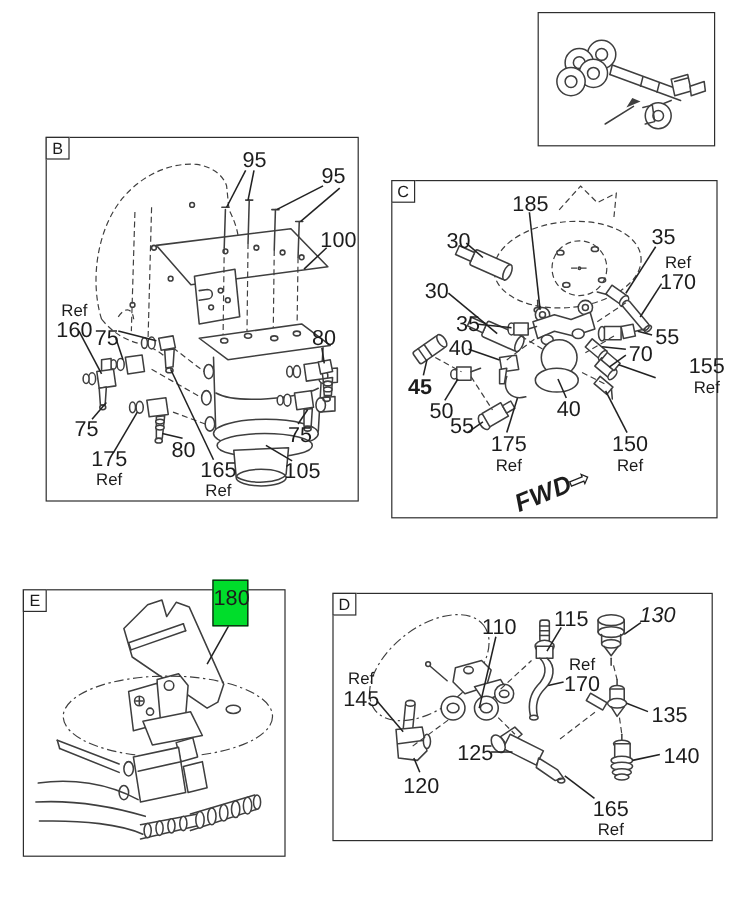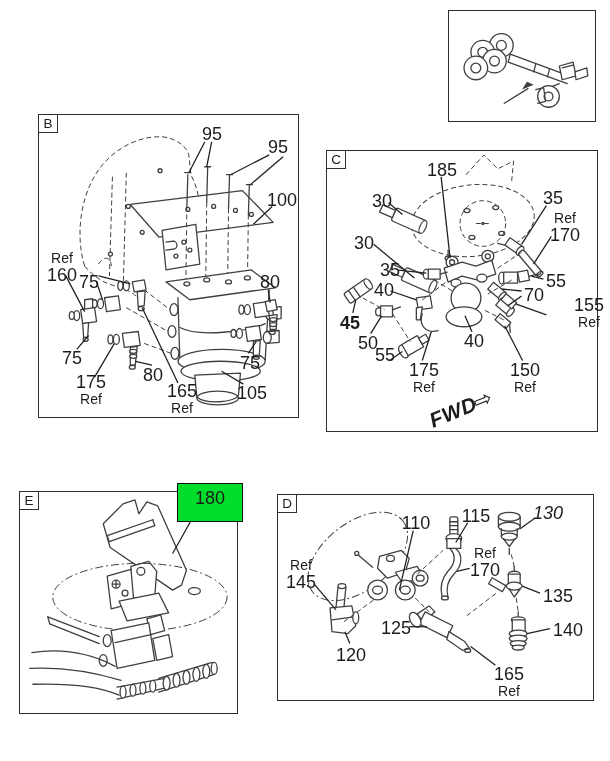--- a/index.html
+++ b/index.html
@@ -16,21 +16,21 @@
   svg .dd{fill:none;stroke:var(--line);stroke-width:1;stroke-dasharray:8 3 2 3;}
   svg .ld{fill:none;stroke:#222;stroke-width:1.3;}
   svg .fa{fill:var(--line);stroke:none;}
   .co{position:absolute;transform:translate(-50%,-50%);font-size:18px;line-height:1.05;
       color:var(--text);text-align:center;white-space:nowrap;z-index:3;}
   .co span{display:block;}
   .co .ref{font-size:14px;}
   .fwd{position:absolute;transform:translate(-50%,-50%) rotate(-22deg);font-weight:bold;
        font-style:italic;font-size:21px;letter-spacing:.5px;display:flex;align-items:center;z-index:3;}
   .fwd .arr{font-size:22px;font-style:normal;margin-left:-2px;font-weight:normal;}
-  .hl180{position:absolute;left:177px;top:483px;width:66px;height:39px;background:var(--hl);
+  .hl180{position:absolute;left:177px;top:483px;width:30px;height:39px;background:var(--hl);
          border:1.3px solid #111;box-sizing:border-box;text-align:center;font-size:18px;
          padding-top:4px;z-index:6;}
 </style>
 </head>
 <body>
 
 <div class="page">
 
   <div class="panel" style="left:448px;top:10px;width:148px;height:112px;">
     <svg class="art" viewBox="0 0 148 112">

